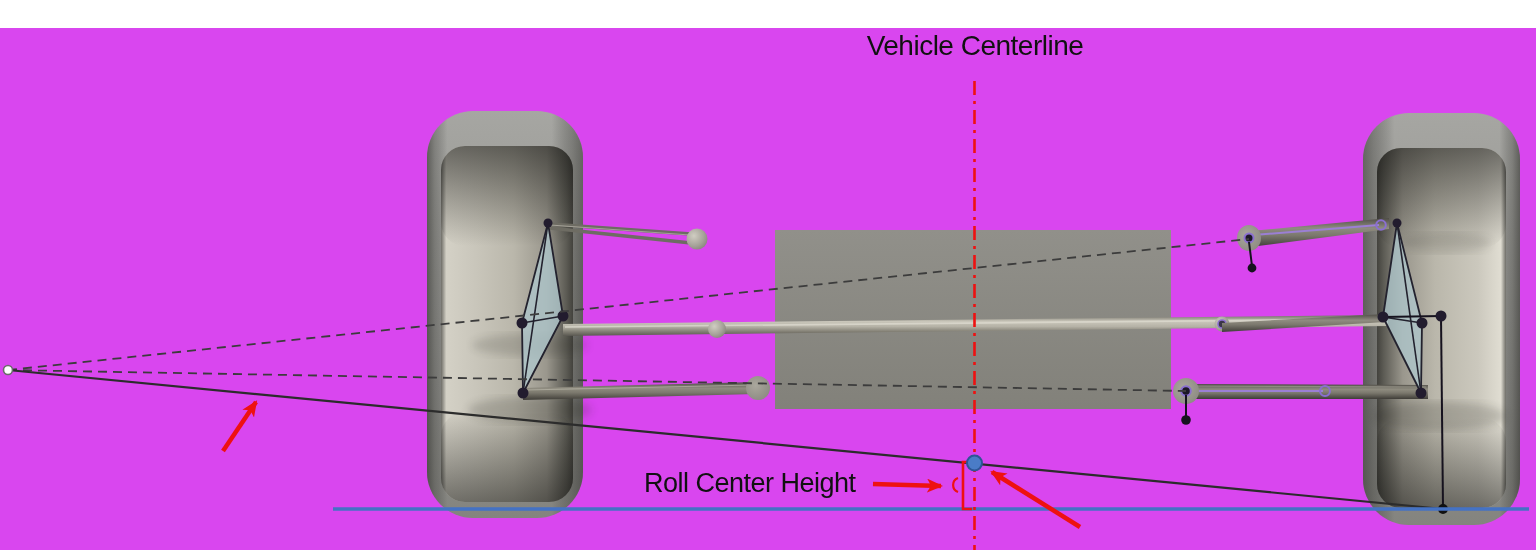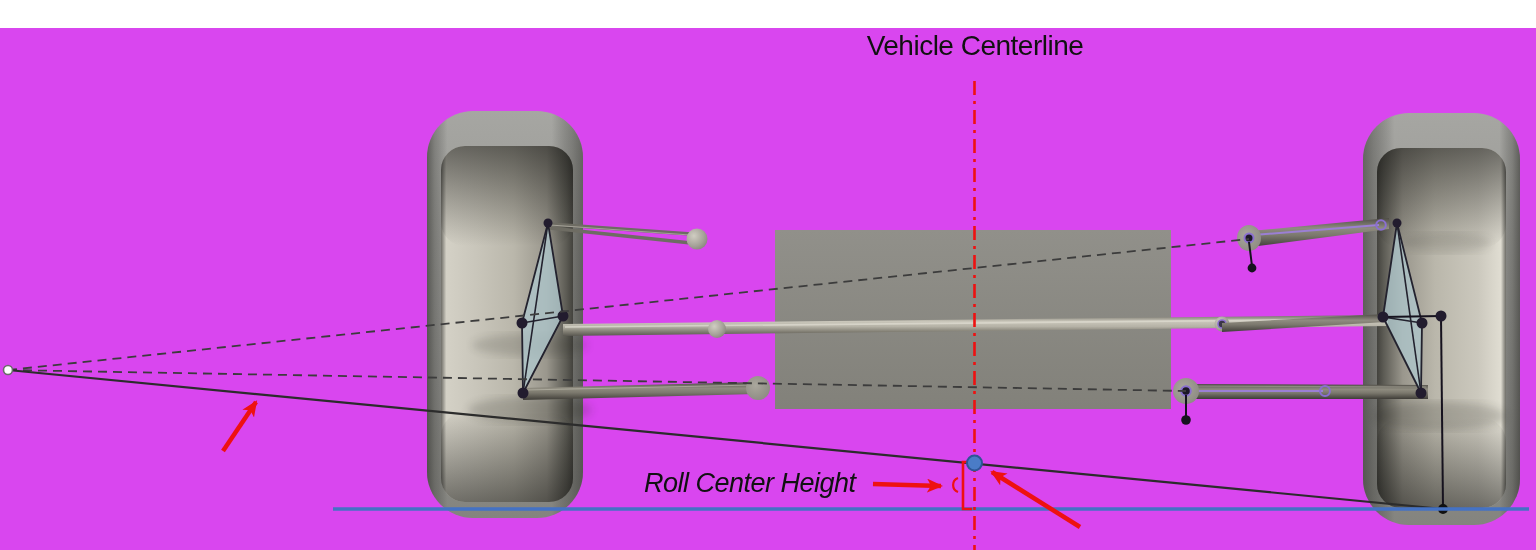--- a/index.html
+++ b/index.html
@@ -226,16 +226,16 @@
   <circle cx="974.5" cy="435" r="7.5" style="fill:var(--dot-fill,#4A7CC7);stroke:var(--dot-stroke,#2E5695)" stroke-width="2"></circle>
 
   <path class="redline" d="M223,423 L256,374" stroke-width="4.5" marker-end="url(#redArrow)"></path>
   <path class="redline" d="M873,456 L941,458" stroke-width="4.5" marker-end="url(#redArrow)"></path>
   <path class="redline" d="M1080,499 L992,444" stroke-width="4.5" marker-end="url(#redArrow)"></path>
 </svg>
 
 <div class="label centered" style="left:975px;top:3px;">Vehicle Centerline</div>
 
 
-<div class="label" style="left:644px;top:441px;font-size:27px;font-style:italic;">Roll Center Height</div>
+<div class="label" style="left:644px;top:441px;font-size:27px;">Roll Center Height</div>
 
 
 </div>
 
 </body></html>

